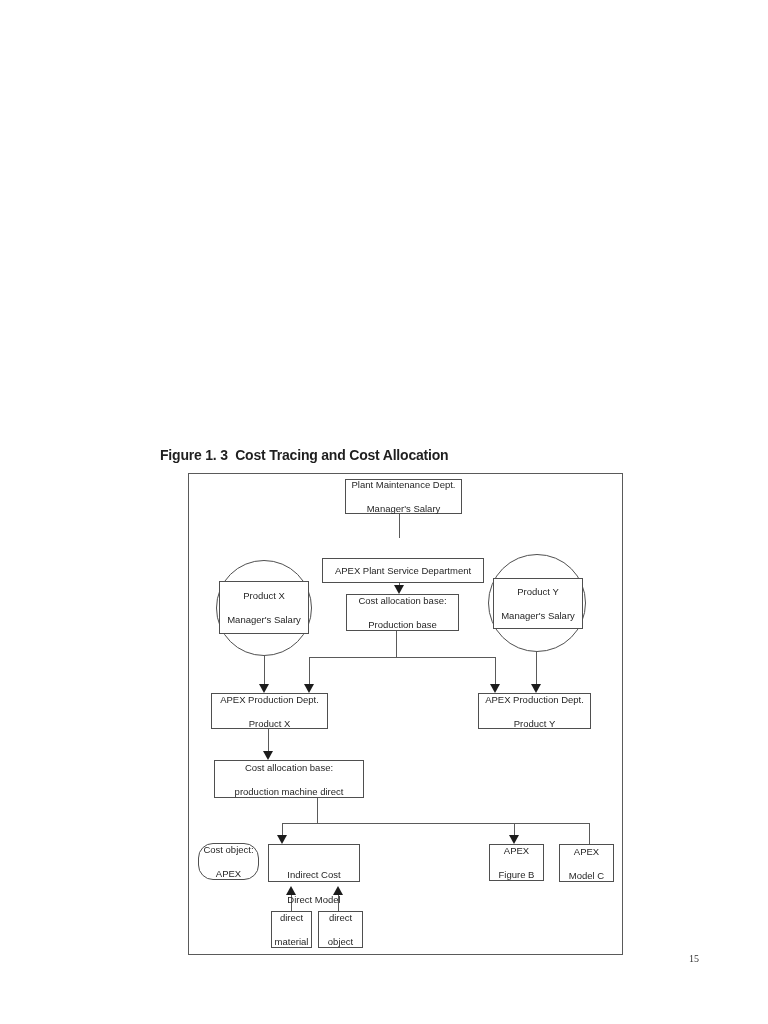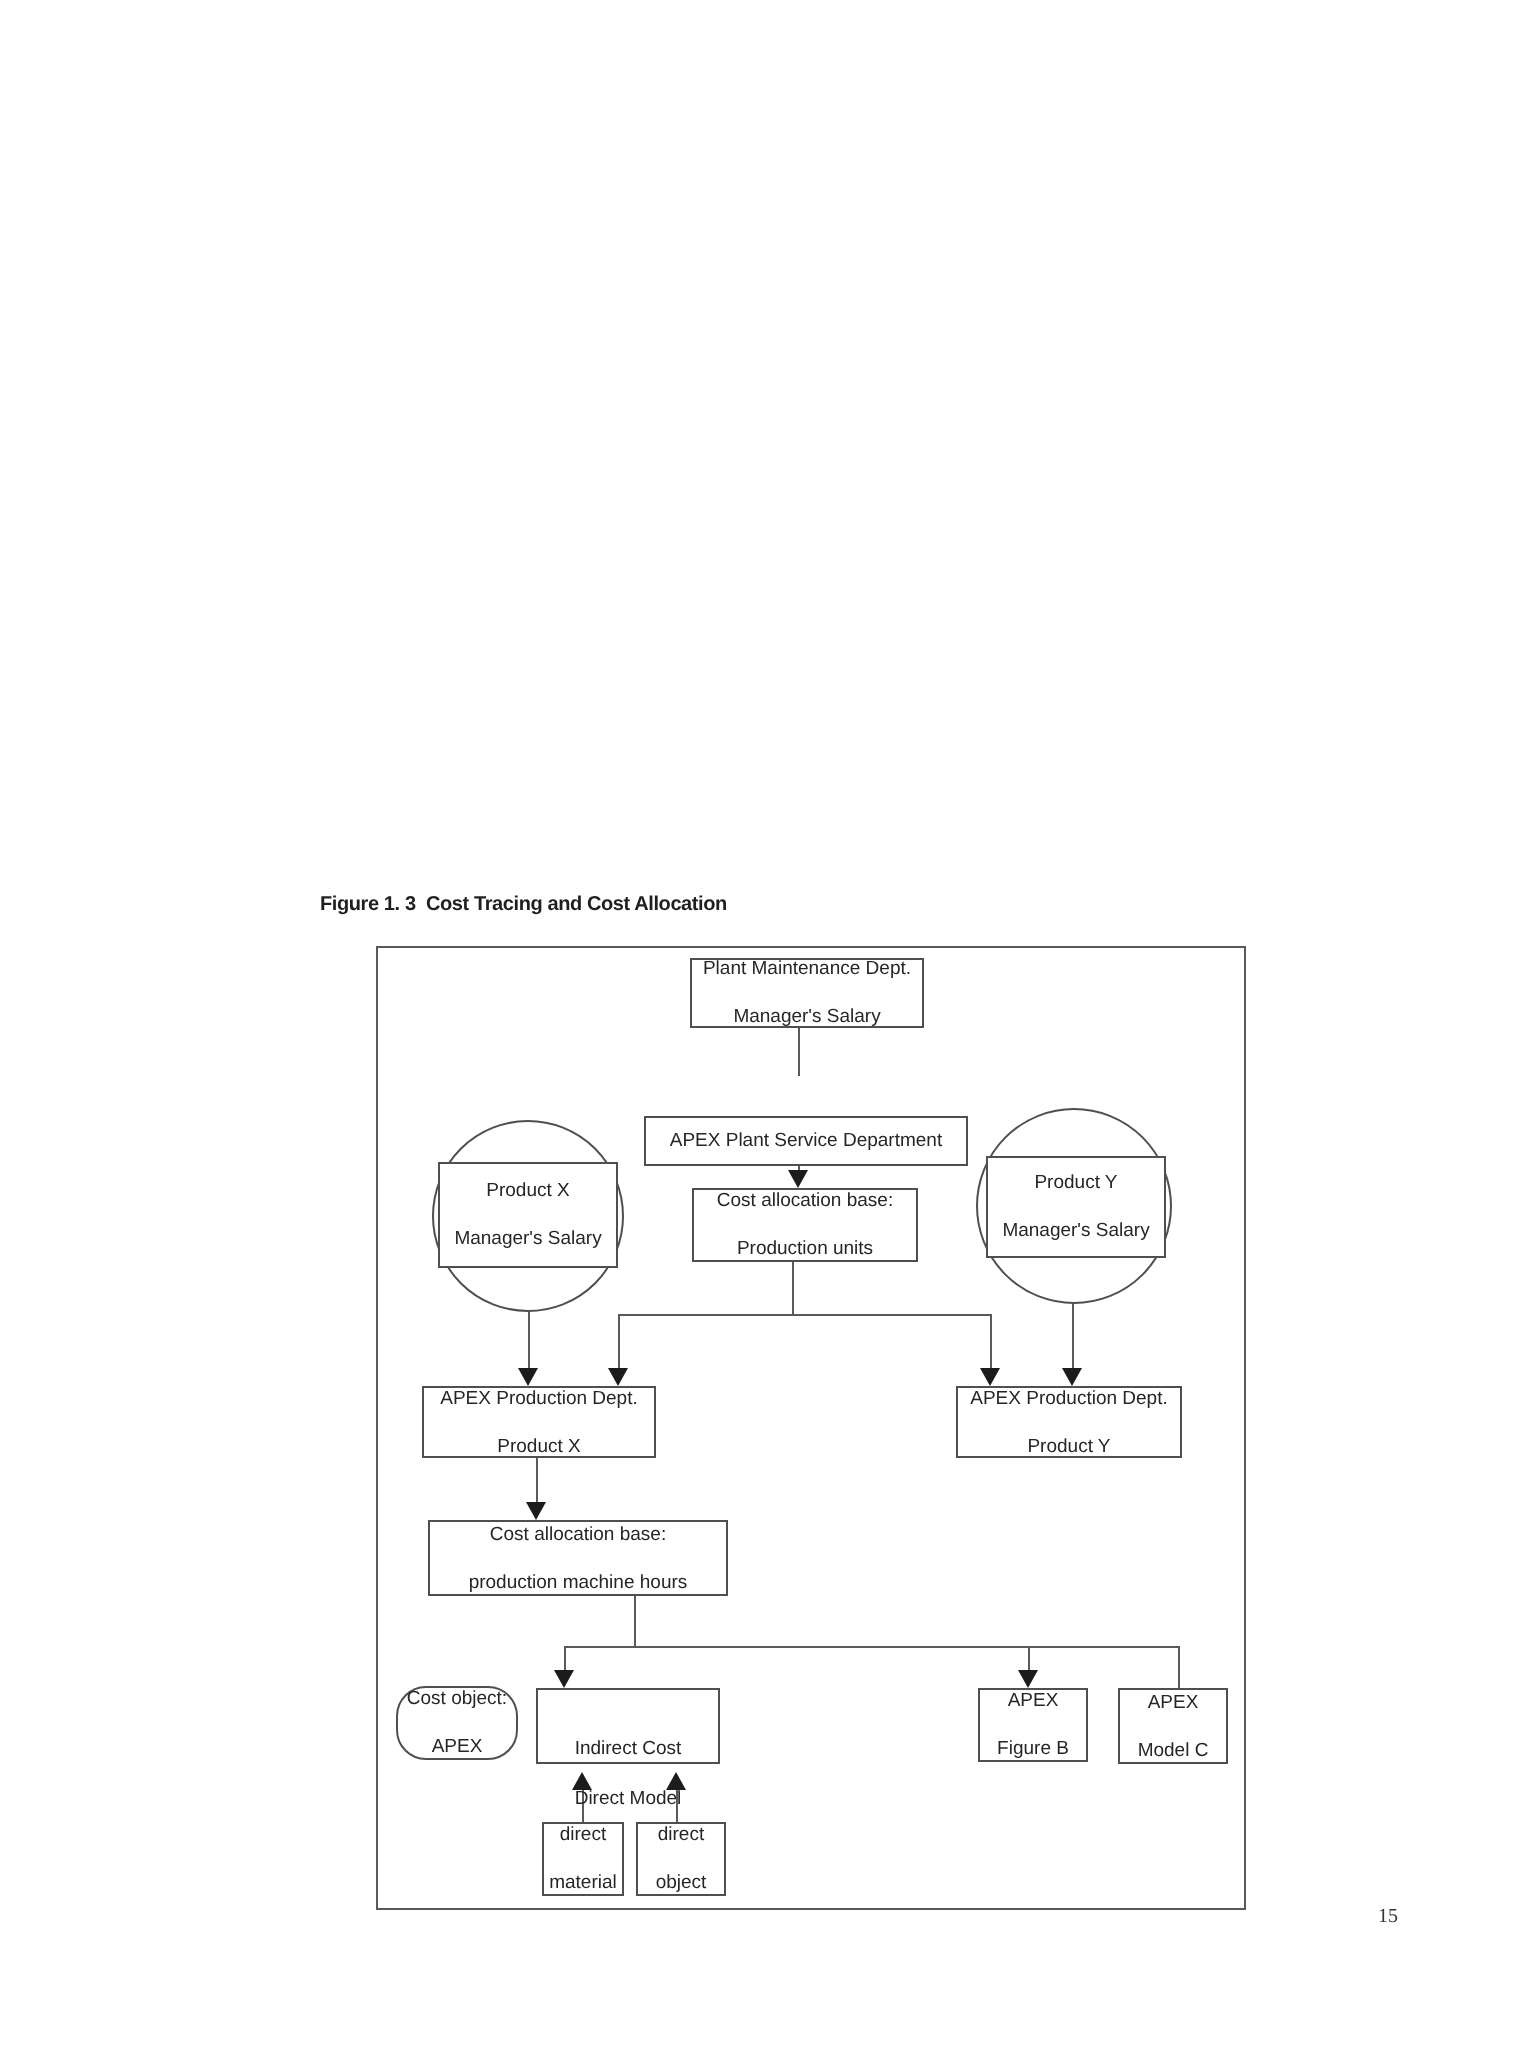--- a/index.html
+++ b/index.html
@@ -10,21 +10,21 @@
     overflow: hidden;
   }
   .page {
     position: relative;
     width: 768px; height: 1024px;
     background: #ffffff;
   }
   .figure-title {
     position: absolute;
     left: 160px; top: 447px;
-    font-size: 10px;
+    font-size: 14px;
     font-weight: bold;
     color: #1f1f1f;
     letter-spacing: -0.2px;
     white-space: pre;
   }
   .diagram {
     position: absolute;
     left: 188px; top: 473px;
     width: 433px; height: 480px;
     border: 1px solid #5a5a5a;
@@ -142,41 +142,41 @@
       <span>APEX Plant Service Department</span>
     </div>
 
     <div class="node" style="left:30px; top:107px; width:90px; height:53px;">
       <span>Product X</span>
       <span>Manager's Salary</span>
     </div>
 
     <div class="node" style="left:157px; top:120px; width:113px; height:37px;">
       <span>Cost allocation base:</span>
-      <span>Production units</span>
+      <span>Production base</span>
     </div>
 
     <div class="node" style="left:304px; top:104px; width:90px; height:51px;">
       <span>Product Y</span>
       <span>Manager's Salary</span>
     </div>
 
     <div class="node" style="left:22px; top:219px; width:117px; height:36px;">
       <span>APEX Production Dept.</span>
       <span>Product X</span>
     </div>
 
     <div class="node" style="left:289px; top:219px; width:113px; height:36px;">
       <span>APEX Production Dept.</span>
       <span>Product Y</span>
     </div>
 
     <div class="node" style="left:25px; top:286px; width:150px; height:38px;">
       <span>Cost allocation base:</span>
-      <span>production machine hours</span>
+      <span>production machine direct</span>
     </div>
 
     <div class="node" style="left:9px; top:369px; width:61px; height:37px;border-radius:15px;">
       <span>Cost object:</span>
       <span>APEX</span>
     </div>
 
     <div class="node" style="left:79px; top:370px; width:92px; height:38px; padding:0;">
       <div class="split-cell" style="height:19px; border-bottom:1px solid #4f4f4f;margin-top:48px;">
         <span>Indirect Cost</span>

